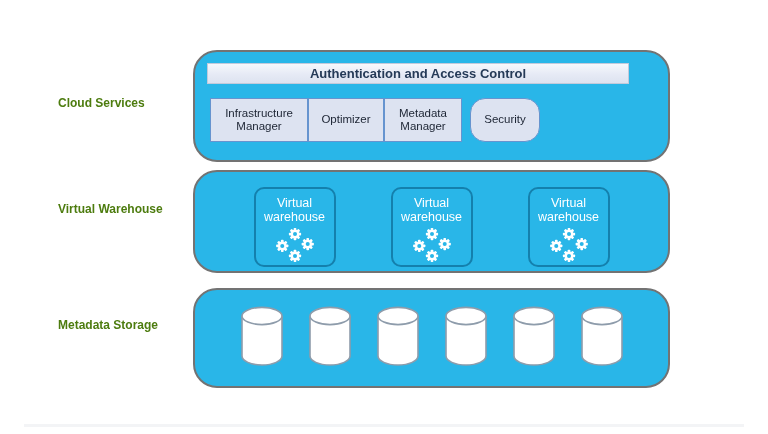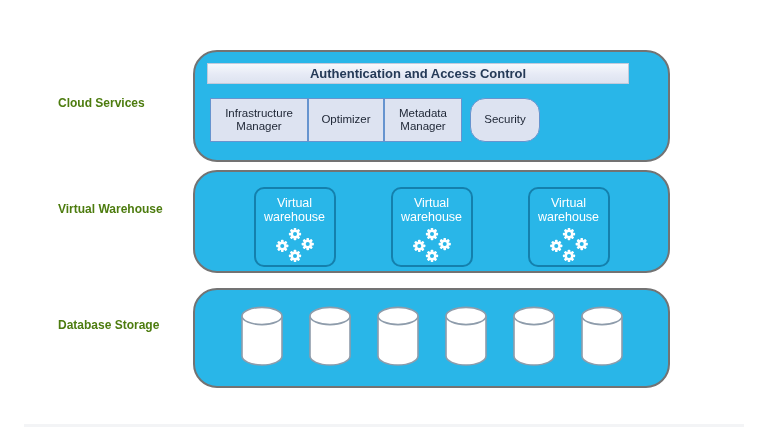--- a/index.html
+++ b/index.html
@@ -157,21 +157,21 @@
       <path d="M2 11 L2 51 A20 9 0 0 0 42 51 L42 11" fill="#ffffff" stroke="#8e9cab" stroke-width="1.6"></path>
       <ellipse cx="22" cy="11" rx="20" ry="8.6" fill="#ffffff" stroke="#8e9cab" stroke-width="1.6"></ellipse>
     </g>
   </defs>
 </svg>
 
 <div class="canvas">
 
   <div class="layer-label label-cloud">Cloud Services</div>
   <div class="layer-label label-vw">Virtual Warehouse</div>
-  <div class="layer-label label-db">Database Storage</div>
+  <div class="layer-label label-db">Metadata Storage</div>
 
   <div class="layer layer-1">
     <div class="auth-bar">Authentication and Access Control</div>
     <div class="service-row">
       <div class="svc-box svc-infra">Infrastructure Manager</div>
       <div class="svc-box svc-opt">Optimizer</div>
       <div class="svc-box svc-meta">Metadata Manager</div>
       <div class="svc-box svc-security">Security</div>
     </div>
   </div>

